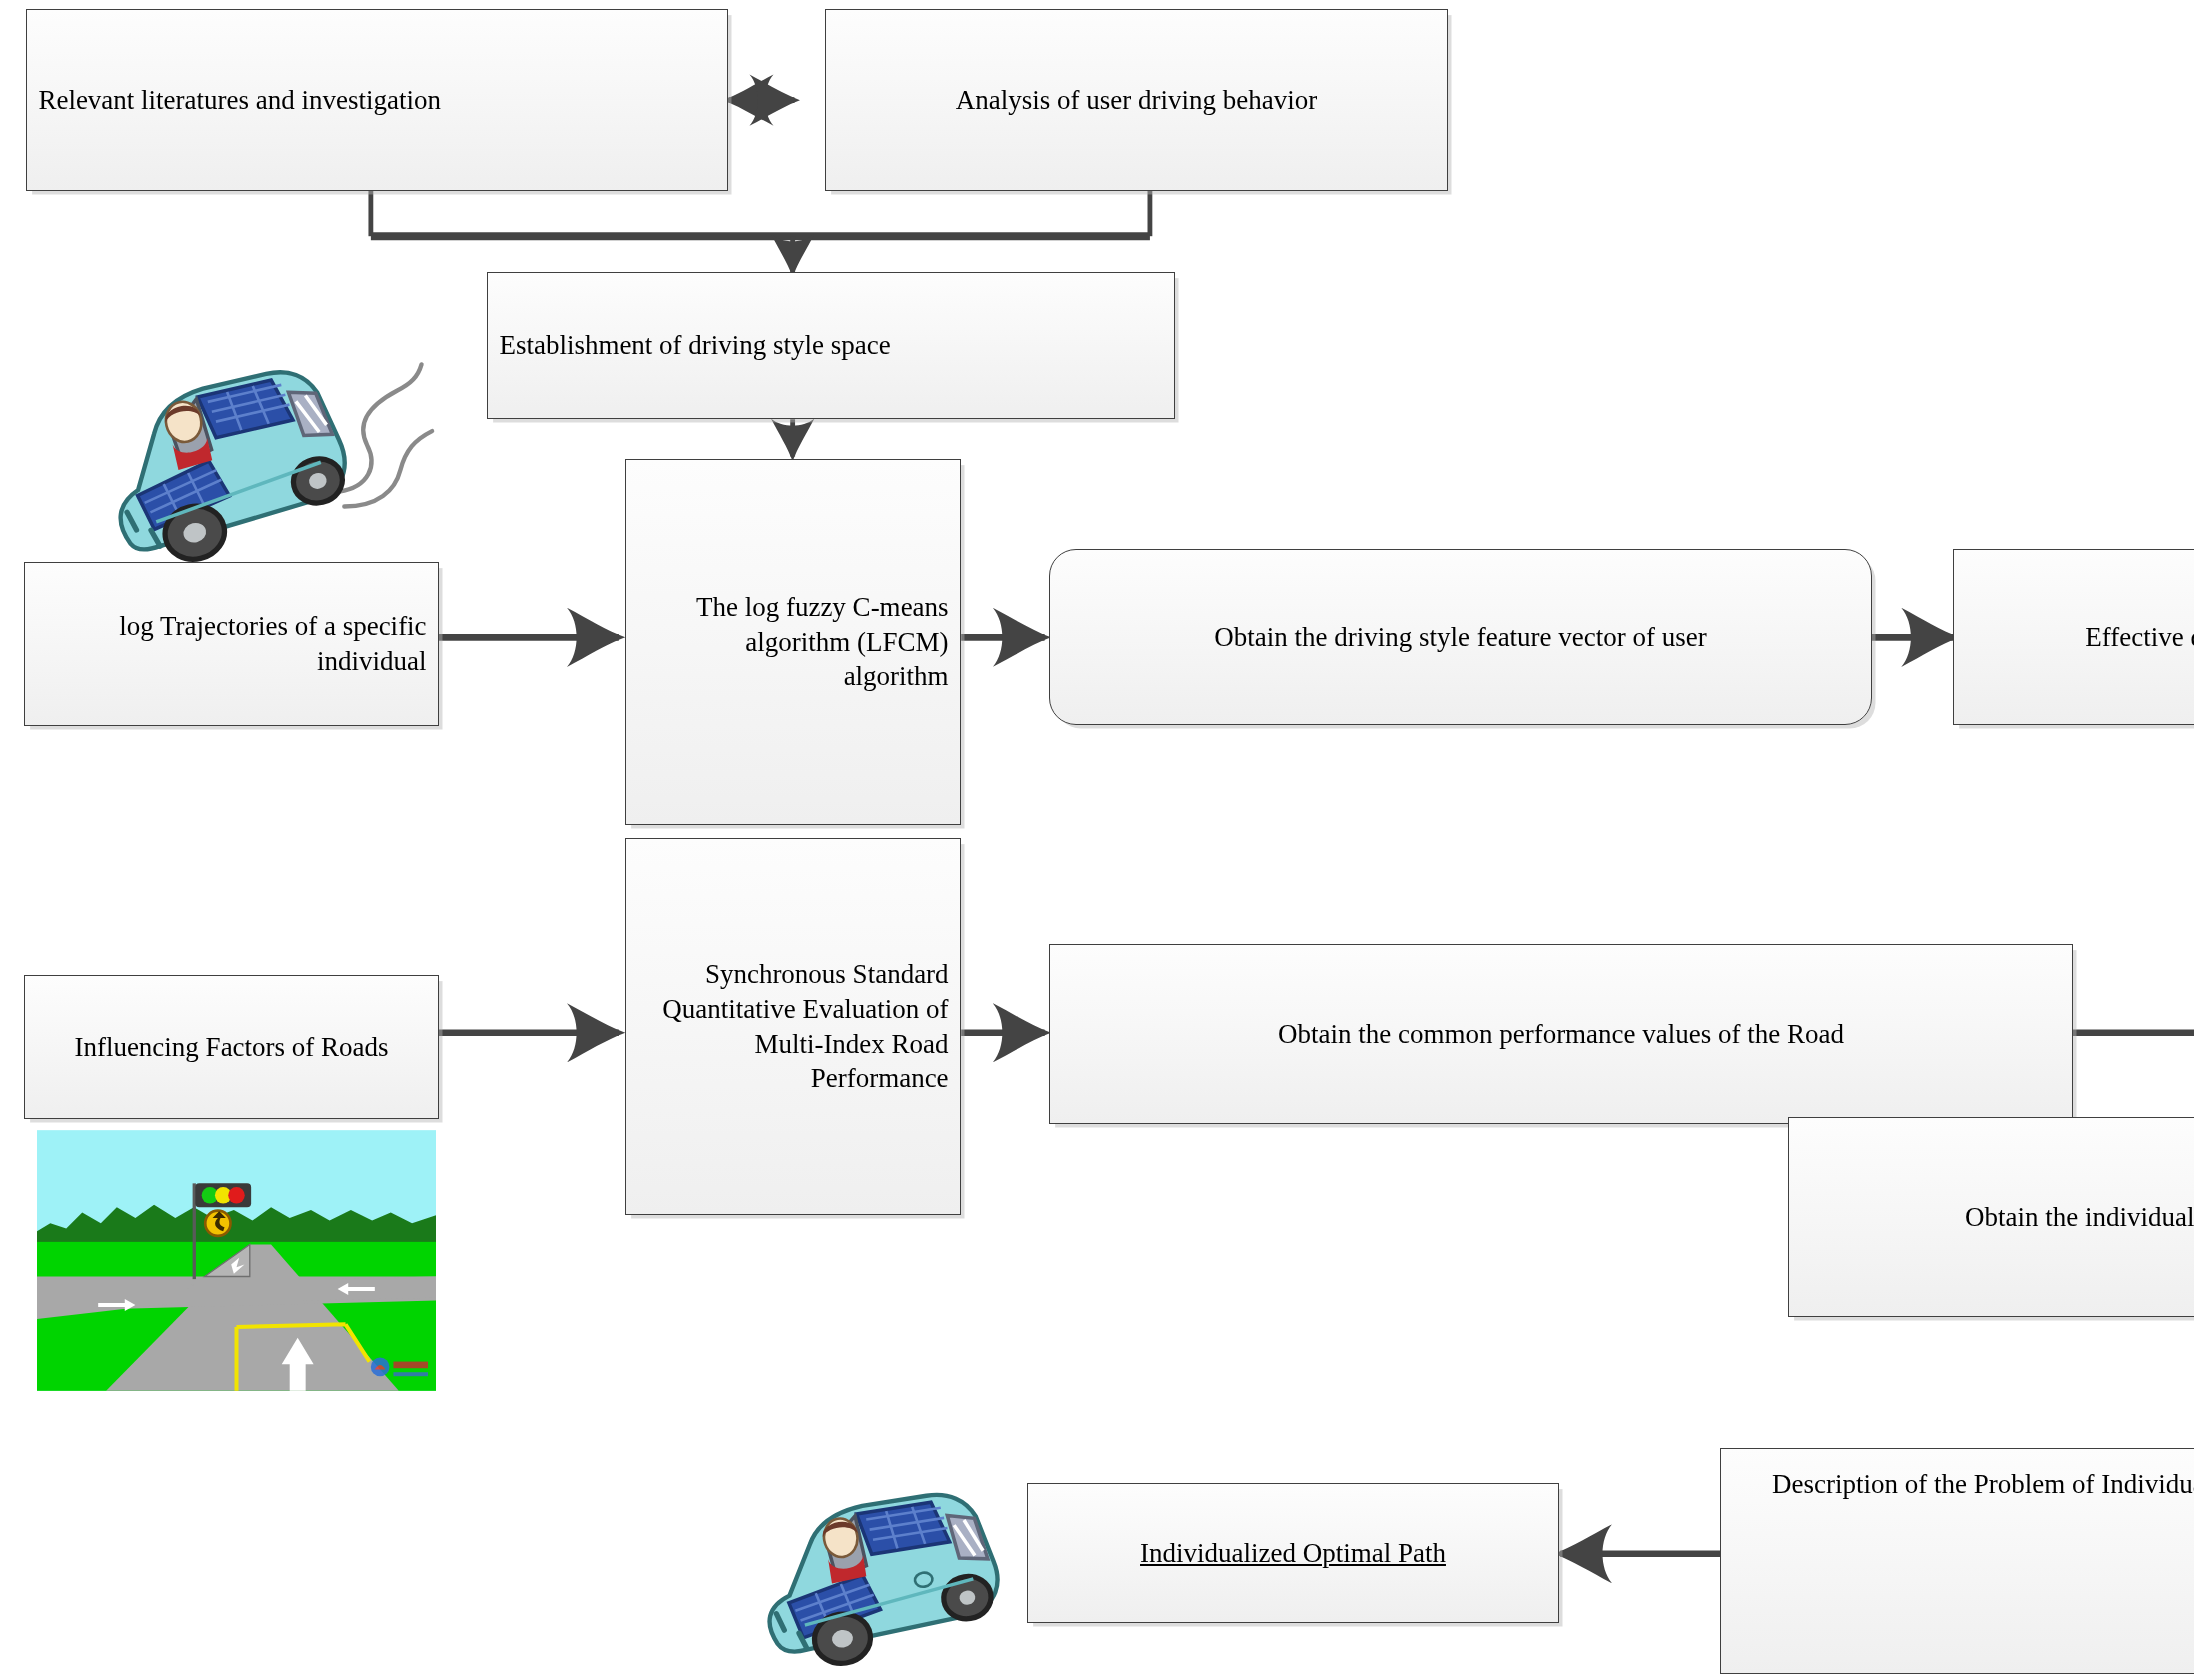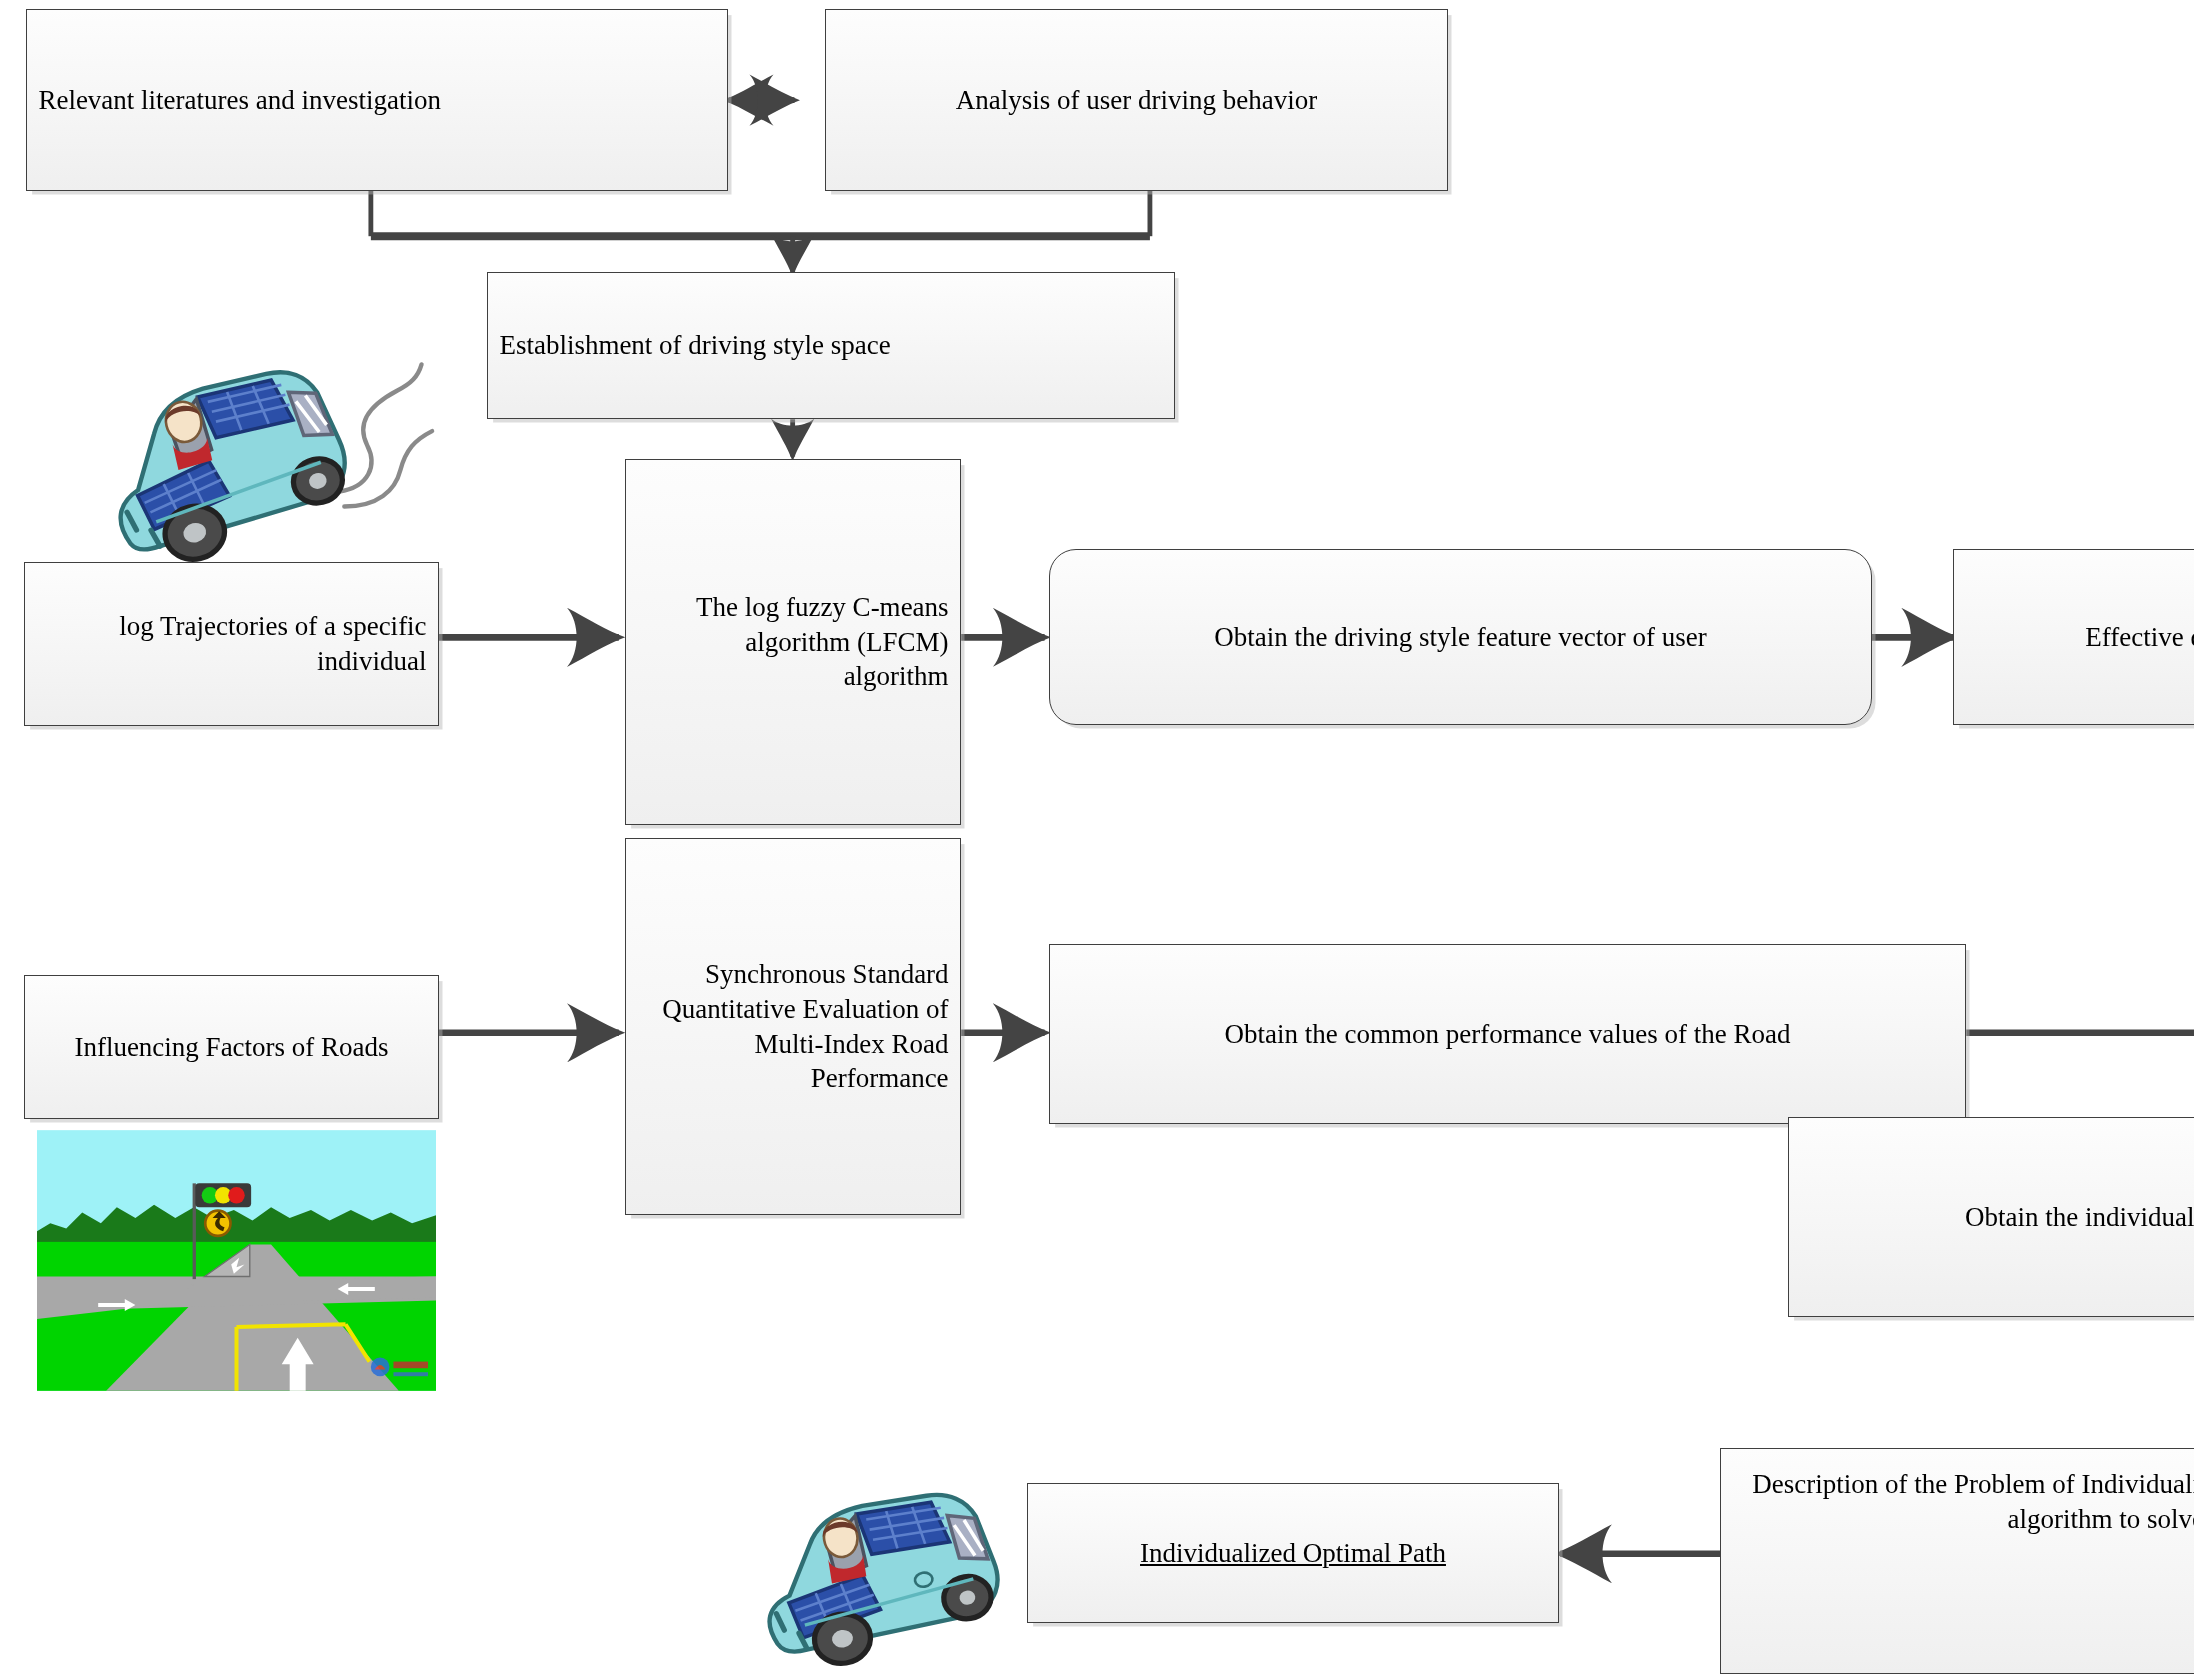--- a/index.html
+++ b/index.html
@@ -17,21 +17,21 @@
     background:linear-gradient(to bottom,#fdfdfd 0%,#f7f7f7 45%,#efefef 100%);
     box-shadow:4.8px 4.8px 0 -1.3px rgba(180,180,180,0.45);
     display:flex;
     align-items:center;
     justify-content:center;
     color:#000000;
     line-height:1.28;
     text-align:center;
     padding:0 11.4px;
   }
-  .box.left{justify-content:flex-start;text-align:center;}
+  .box.left{justify-content:flex-start;text-align:right;}
   .fs-lg{font-size:27px;text-align:right;}
   svg.conn{position:absolute;left:0;top:0;width:2823px;height:1675px;pointer-events:none;}
   .artbox{position:absolute;}
   .roadimg{position:absolute;border:0;}
 </style>
 </head>
 <body>
 
 <div id="stage">
 
@@ -229,21 +229,21 @@
   <div class="box fs-lg" style="left:625px;top:459px;width:336px;height:366px;padding-left:16px;">The log fuzzy C-means algorithm (LFCM) algorithm</div>
 
   <div class="box fs-lg" style="left:1049px;top:549px;width:823px;height:176px;border-radius:27px;">Obtain the driving style feature vector of  user</div>
 
   <div class="box fs-lg" style="left:1953px;top:549px;width:636px;height:176px;">Effective definition of the features</div>
 
   <div class="box fs-lg" style="left:24px;top:975px;width:415px;height:144px;">Influencing Factors of Roads</div>
 
   <div class="box fs-lg" style="left:625px;top:838px;width:336px;height:377px;">Synchronous Standard Quantitative Evaluation of Multi-Index Road Performance</div>
 
-  <div class="box fs-lg" style="left:1049px;top:944px;width:917px;height:180px;">Obtain the  common performance values of the Road</div>
+  <div class="box fs-lg" style="left:1049px;top:944px;width:1024px;height:180px;">Obtain the  common performance values of the Road</div>
 
   <div class="box fs-lg" style="left:1788px;top:1117px;width:935px;height:200px;">Obtain the individual  performance  values of the Road</div>
 
   <div class="box left fs-lg" style="left:1720px;top:1448px;width:1097px;height:226px;align-items:flex-start;padding-top:18.4px;">Description of the Problem of Individualized Optimal Path，   and apply the adaptive ant colony algorithm to solve the personalized optimal path</div>
 
   <div class="box fs-lg" style="left:1027px;top:1483px;width:532px;height:140px;text-decoration:underline;">Individualized Optimal Path</div>
 
 </div>
 
 

